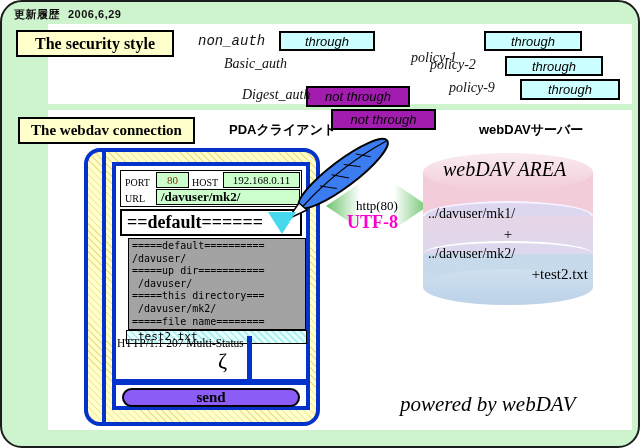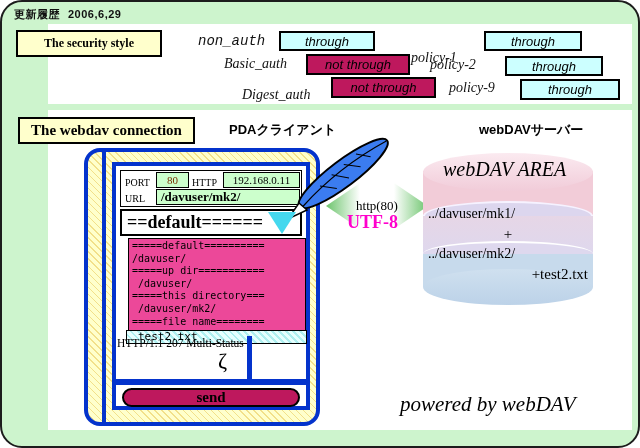--- a/index.html
+++ b/index.html
@@ -14,28 +14,28 @@
 
   .abs { position:absolute; }
   .serif { font-family:"Liberation Serif", serif; }
   .mono { font-family:"DejaVu Sans Mono", monospace; }
 
   #update-line { left:14px; top:7px; font-size:11px; font-weight:bold; color:#111; letter-spacing:0.5px; }
   #update-line .date { margin-left:8px; }
 
   .title-box { background:#ffffcc; border:2px solid #000; font-family:"Liberation Serif", serif;
                font-weight:bold; color:#000; display:flex; align-items:center; justify-content:center; }
-  #security-title { left:16px; top:30px; width:146px; height:27px; font-size:12px; }
+  #security-title { left:16px; top:30px; width:158px; height:27px; font-size:16px; }
   #webdav-title  { left:18px; top:117px; width:177px; height:27px; font-size:15px; }
 
   .auth-label { font-family:"Liberation Serif", serif; font-style:italic; font-size:14px; color:#111; white-space:nowrap; }
   .result-box { border:2px solid #000; font-size:13px; font-style:italic;
                 display:flex; align-items:center; justify-content:center; white-space:nowrap; }
   .result-pass { background:#ccffff; }
-  .result-fail { background:#be185d; }
+  .result-fail { background:#a21caf;margin-top:32px; }
 
   .section-label { font-weight:bold; font-size:13px; color:#000; white-space:nowrap; }
 
   
   #pda-body { left:84px; top:148px; width:236px; height:278px; border:4px solid #0433cc; border-radius:16px;
               background:repeating-linear-gradient(45deg,#f2e08a 0px,#f2e08a 1px,#ffffcc 1px,#ffffcc 5px); }
   #pda-spine { left:102px; top:150px; width:4px; height:274px; background:#0433cc; }
   #pda-screen { left:112px; top:162px; width:198px; height:248px; border:4px solid #0433cc; background:#fff; }
 
   #form-box { left:120px; top:170px; width:182px; height:37px; border:1px solid #000; background:#fff; }
@@ -44,32 +44,32 @@
                  display:flex; align-items:center; }
   #port-field { left:156px; top:172px; width:33px; height:16px; font-size:11px; justify-content:center; color:#7a2e00; }
   #host-field { left:223px; top:172px; width:77px; height:16px; font-size:11px; justify-content:center; }
   #url-field  { left:156px; top:189px; width:144px; height:16px; font-size:13px; font-weight:bold; padding-left:4px; }
 
   #dropdown { left:120px; top:209px; width:182px; height:27px; border:2px solid #000; background:#fff;
               font-family:"Liberation Serif", serif; font-weight:bold; font-size:18px; line-height:23px; padding-left:5px; }
   #pen-tip-triangle { left:268px; top:212px; width:0; height:0;
               border-left:14px solid transparent; border-right:14px solid transparent; border-top:22px solid #45d8ee; }
 
-  #list-box { left:128px; top:238px; width:178px; height:104px; border:1px solid #000; background:#ec4899;
+  #list-box { left:128px; top:238px; width:178px; height:92px; border:1px solid #000; background:#a3a3a3;
               font-size:10px; line-height:12.6px; padding:1px 8px 0 3px; white-space:pre; color:#000; }
   #selected-row { left:126px; top:330px; width:181px; height:14px; border:1px solid #000;
               background:repeating-linear-gradient(45deg,#aeeff0 0px,#aeeff0 2px,#e6ffff 2px,#e6ffff 5px);
               font-size:11px; line-height:12px; padding-left:11px; }
 
   #http-status { left:117px; top:337px; font-size:11.5px; white-space:nowrap; }
   #squiggle { left:218px; top:348px; font-size:22px; }
   #screen-vdivider { left:247px; top:336px; width:5px; height:44px; background:#0433cc; }
   #screen-hbar { left:116px; top:379px; width:190px; height:6px; background:#0433cc; }
   #send-button { left:122px; top:388px; width:178px; height:19px; border:2px solid #000; border-radius:10px;
-              background:#be185d; font-family:"Liberation Serif", serif; font-weight:bold; font-size:15px;
+              background:#8b5cf6; font-family:"Liberation Serif", serif; font-weight:bold; font-size:15px;
               display:flex; align-items:center; justify-content:center; }
 
   #feather-svg { left:278px; top:126px; }
   #arrow-svg { left:326px; top:183px; }
   #http-proto { left:346px; top:198px; width:62px; text-align:center; font-size:13px; white-space:nowrap; }
   #utf8-label { left:347px; top:212px; font-weight:bold; font-size:18px; color:#ff00cc; }
 
   
   #cylinder { left:423px; top:153px; width:170px; height:152px; }
   .cyl { position:absolute; left:0; width:170px; }
@@ -124,21 +124,21 @@
   <div class="abs section-label" style="left:229px; top:121px;">PDAクライアント</div>
   <div class="abs section-label" style="left:479px; top:121px;">webDAVサーバー</div>
 
   <div class="abs" id="pda-body"></div>
   <div class="abs" id="pda-spine"></div>
   <div class="abs" id="pda-screen"></div>
 
   <div class="abs" id="form-box"></div>
   <div class="abs field-label" style="left:125px; top:177px;">PORT</div>
   <div class="abs green-field" id="port-field">80</div>
-  <div class="abs field-label" style="left:192px; top:177px;">HTTP</div>
+  <div class="abs field-label" style="left:192px; top:177px;">HOST</div>
   <div class="abs green-field" id="host-field">192.168.0.11</div>
   <div class="abs field-label" style="left:125px; top:193px;">URL</div>
   <div class="abs green-field" id="url-field">/davuser/mk2/</div>
 
   <div class="abs" id="dropdown">==default======</div>
 
   <div class="abs mono" id="list-box"><span style="white-space:pre;">=====default==========
 /davuser/
 =====up dir===========
  /davuser/

